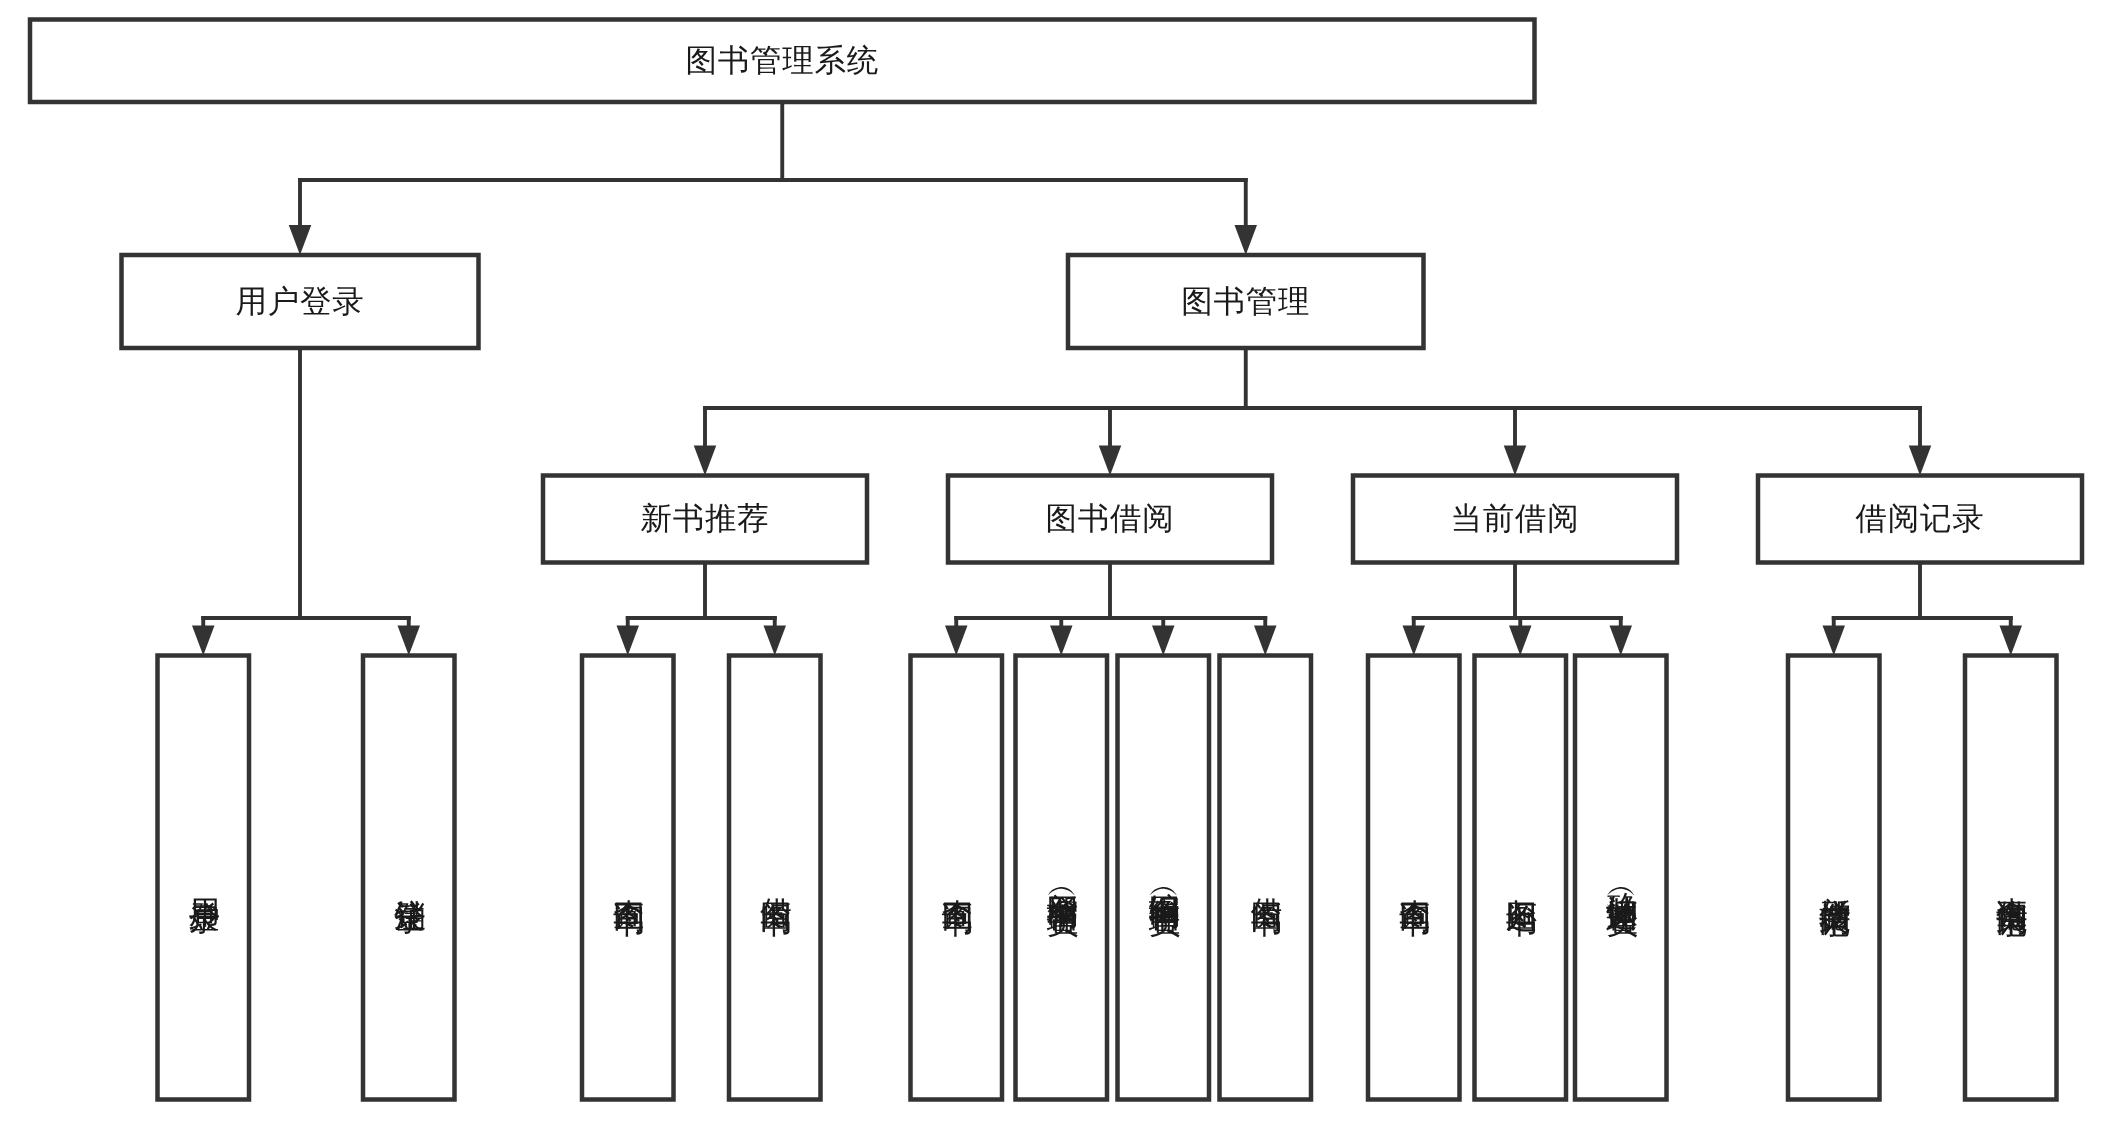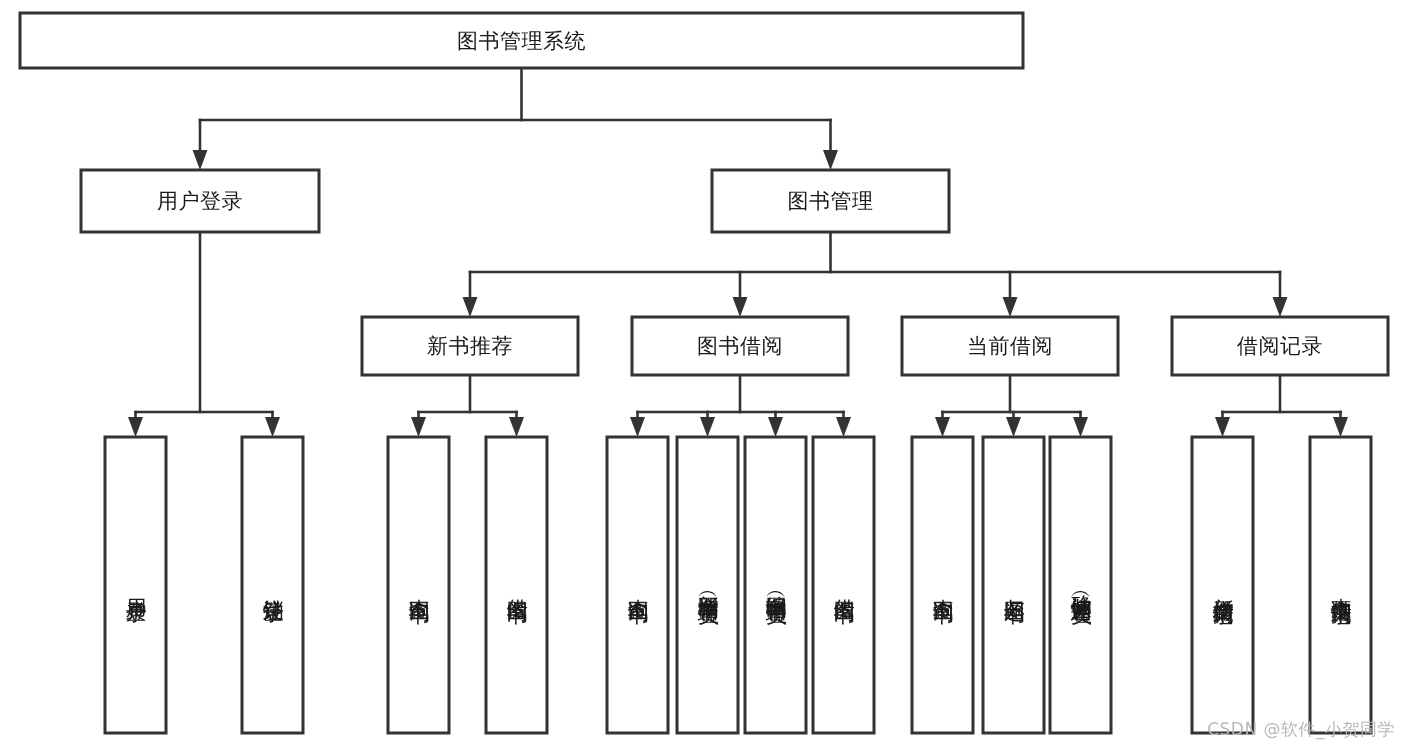--- a/index.html
+++ b/index.html
@@ -248,15 +248,14 @@
         <span class="leaf-label">确认归还（管理员）</span>
       </div>
       <div class="leaf-label-wrap" style="left: 1192px; top: 437px; width: 61px; height: 296px;">
         <span class="leaf-label">新增借阅记录</span>
       </div>
       <div class="leaf-label-wrap" style="left: 1310px; top: 437px; width: 61px; height: 296px;">
         <span class="leaf-label">查询借阅记录</span>
       </div>
     </div>
 
-  <div id="watermark">CSDN @软件_小贺同学</div>
 
 </div>
 
 </body></html>

